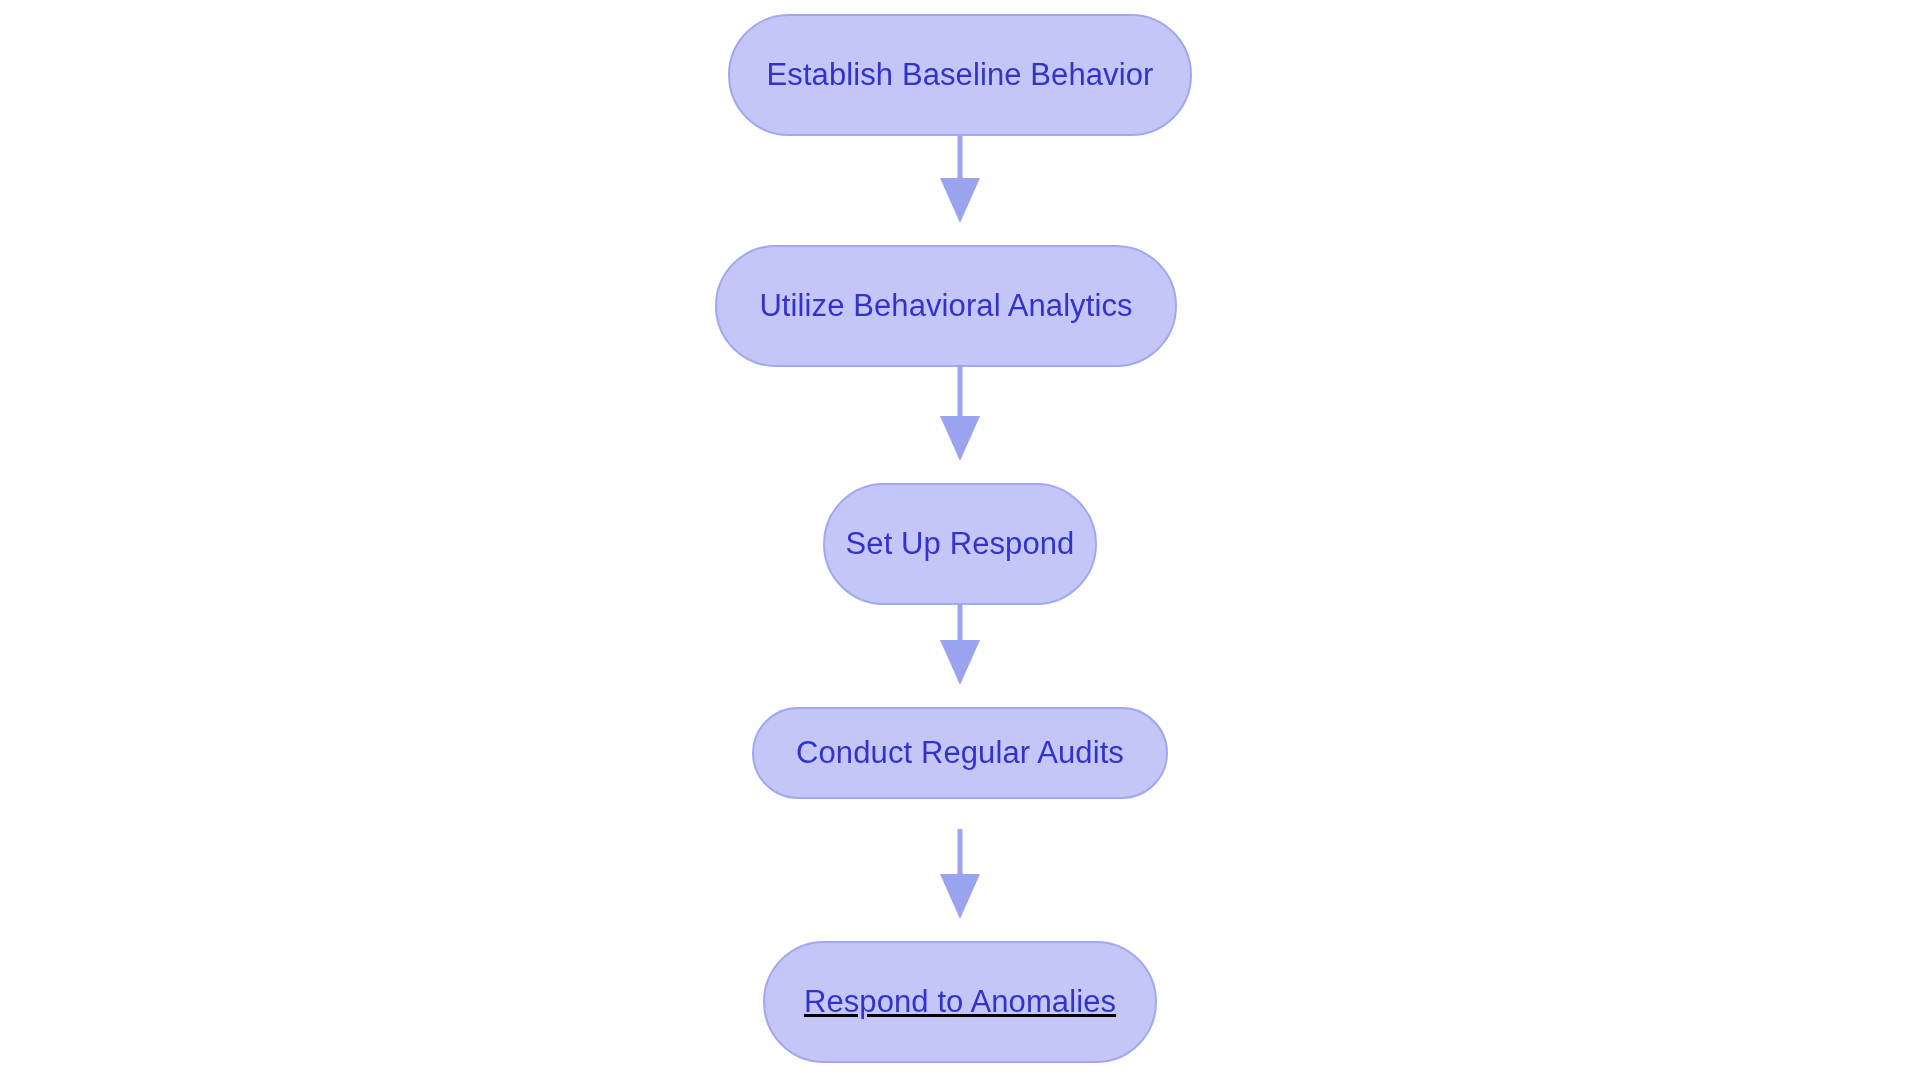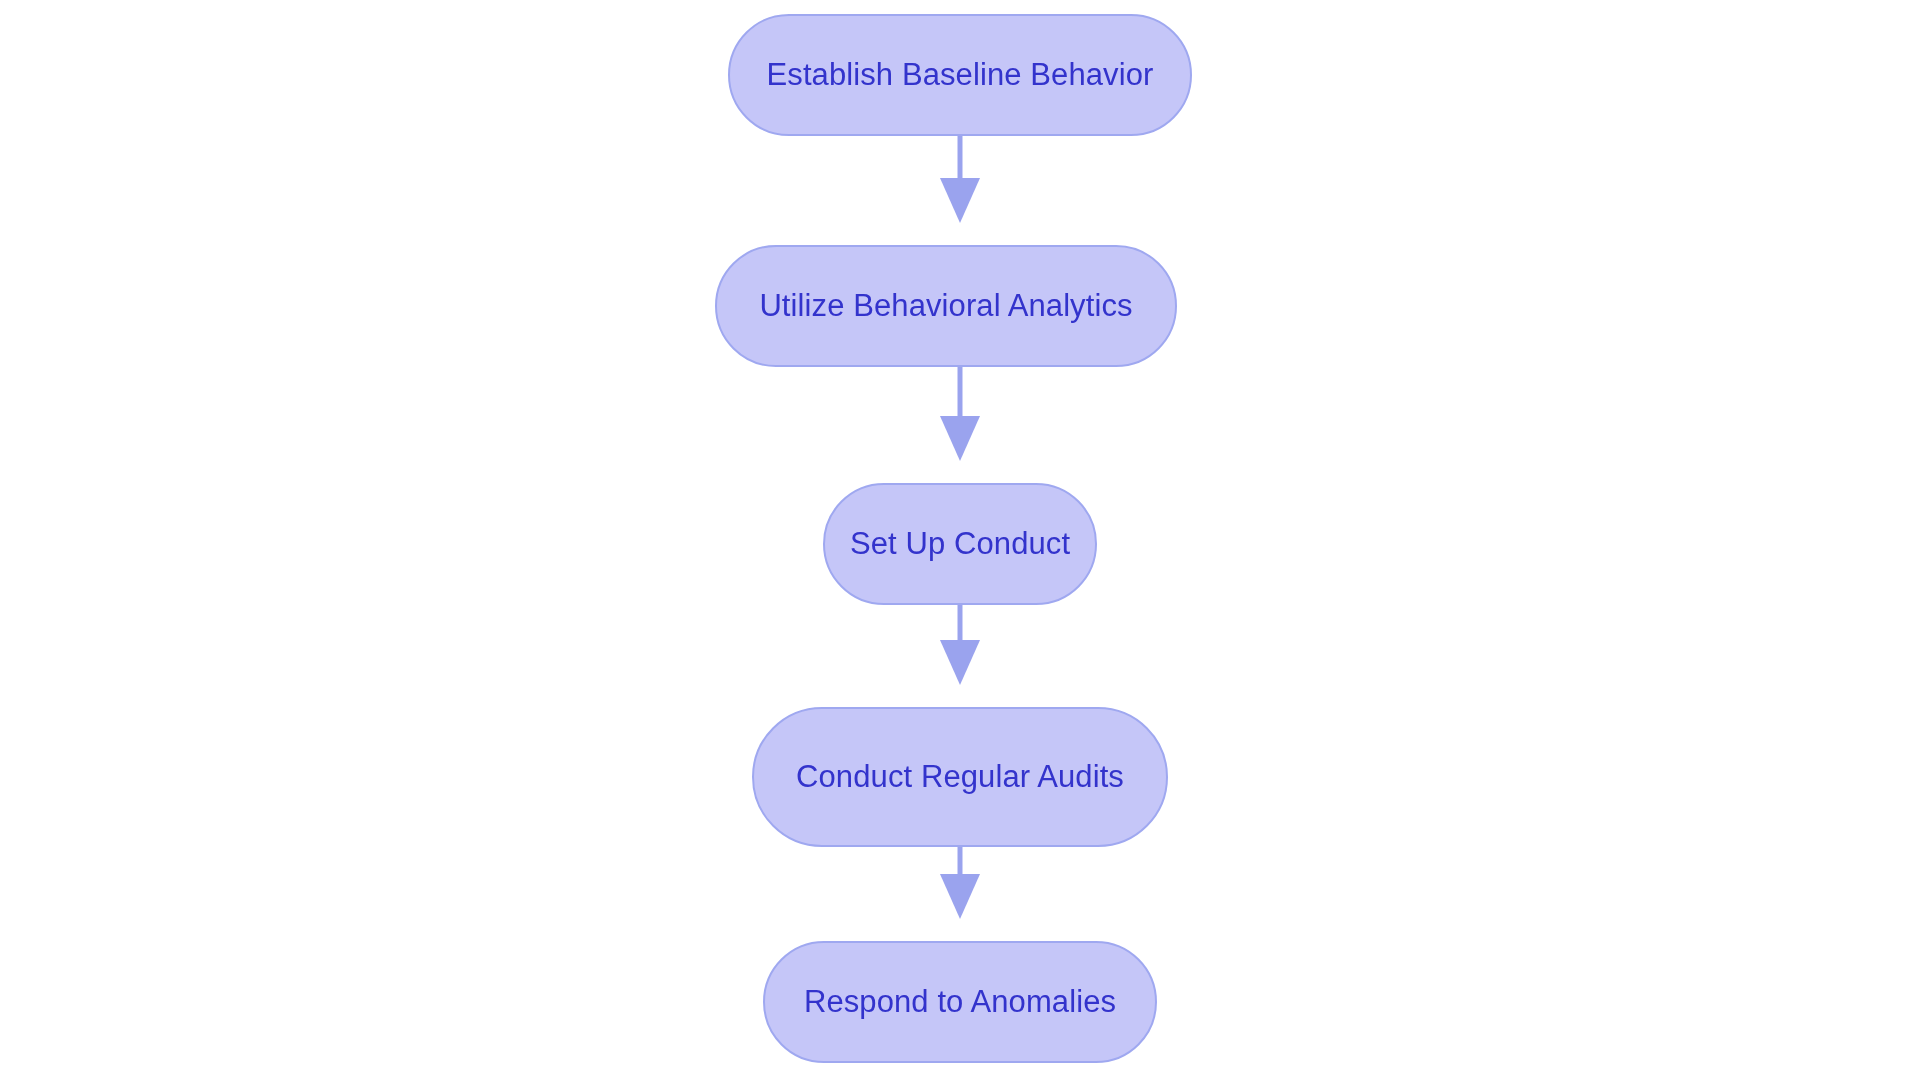--- a/index.html
+++ b/index.html
@@ -82,25 +82,25 @@
 
     <div class="flow-node" id="node-0" style="left: 728px; top: 14px; width: 464px; height: 122px; background: rgb(197, 198, 248); border-color: rgb(159, 168, 240);">
       <span class="flow-node-label" style="color: rgb(51, 51, 204);">Establish Baseline Behavior</span>
     </div>
 
     <div class="flow-node" id="node-1" style="left: 715px; top: 245px; width: 462px; height: 122px; background: rgb(197, 198, 248); border-color: rgb(159, 168, 240);">
       <span class="flow-node-label" style="color: rgb(51, 51, 204);">Utilize Behavioral Analytics</span>
     </div>
 
     <div class="flow-node" id="node-2" style="left: 823px; top: 483px; width: 274px; height: 122px; background: rgb(197, 198, 248); border-color: rgb(159, 168, 240);">
-      <span class="flow-node-label" style="color: rgb(51, 51, 204);">Set Up Conduct</span>
+      <span class="flow-node-label" style="color: rgb(51, 51, 204);">Set Up Respond</span>
     </div>
 
-    <div class="flow-node" id="node-3" style="left: 752px; top: 707px; width: 416px; height: 140px; background: rgb(197, 198, 248); border-color: rgb(159, 168, 240);">
+    <div class="flow-node" id="node-3" style="left: 752px; top: 707px; width: 416px; height: 92px; background: rgb(197, 198, 248); border-color: rgb(159, 168, 240);">
       <span class="flow-node-label" style="color: rgb(51, 51, 204);">Conduct Regular Audits</span>
     </div>
 
-    <div class="flow-node" id="node-4" style="left: 763px; top: 941px; width: 394px; height: 122px; background: rgb(197, 198, 248); border-color: rgb(159, 168, 240);">
+    <div class="flow-node" id="node-4" style="left: 763px; top: 941px; width: 394px; height: 122px; background: rgb(197, 198, 248); border-color: rgb(159, 168, 240); text-decoration: underline;">
       <span class="flow-node-label" style="color: rgb(51, 51, 204);">Respond to Anomalies</span>
     </div>
 
   </div>
 </div>
 
 </body></html>

